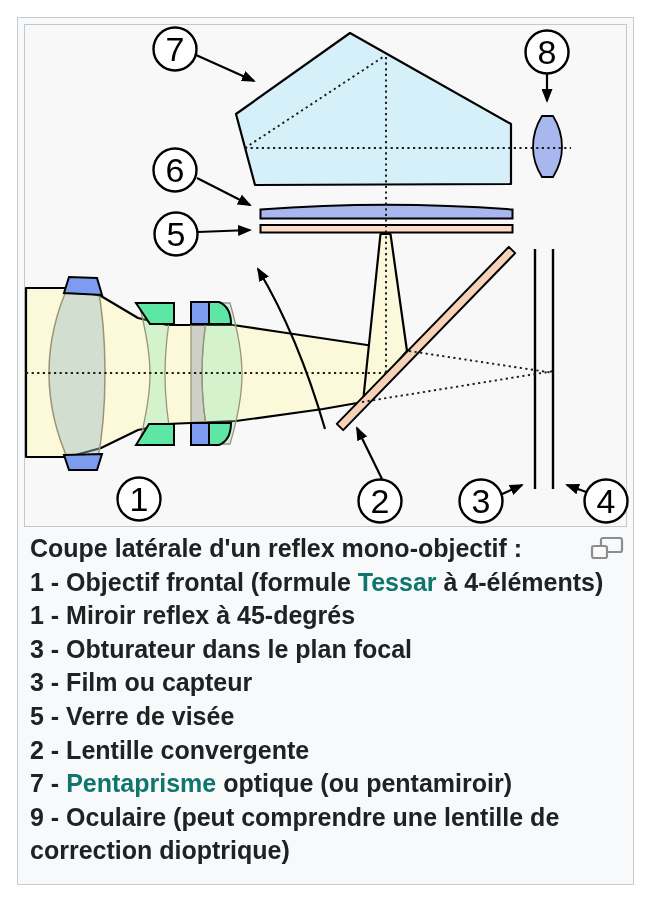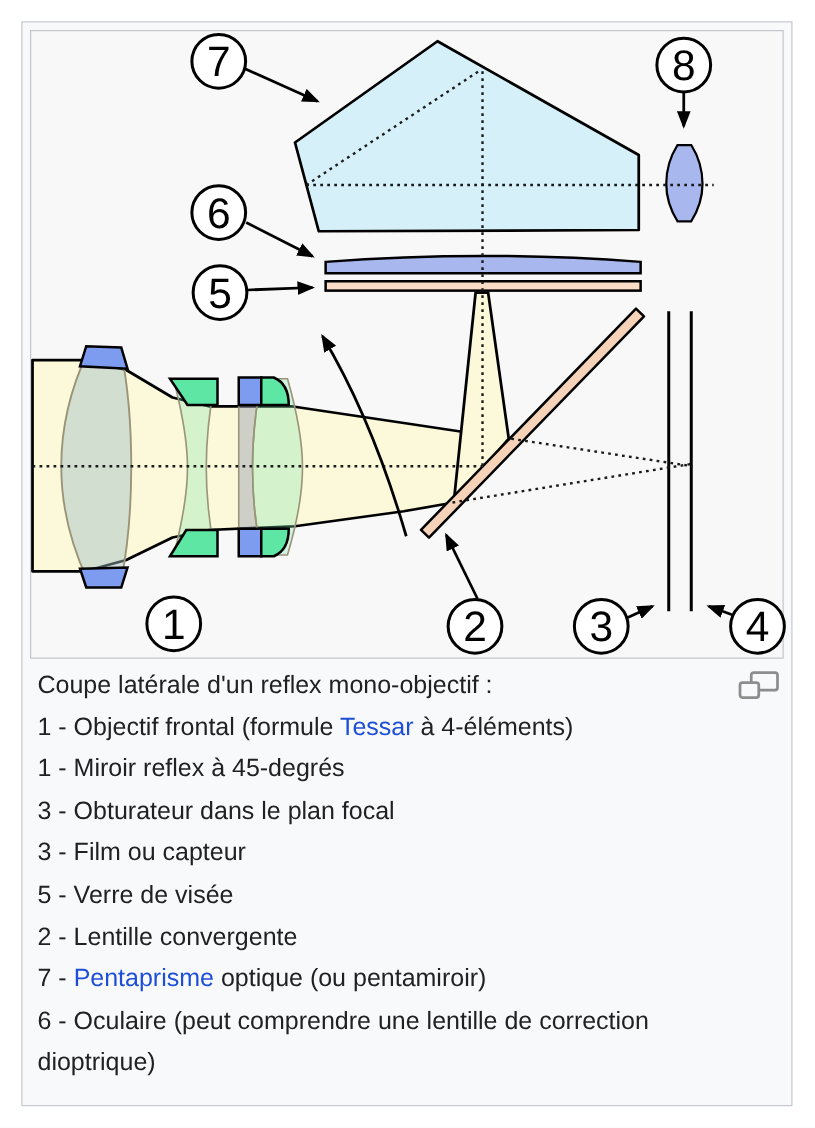--- a/index.html
+++ b/index.html
@@ -13,24 +13,24 @@
     border:1px solid #c8ccd1; background:#f8f9fa; box-sizing:border-box;
   }
   .image-box {
     position:absolute; left:24px; top:24px; width:603px; height:503px;
     border:1px solid #c4c8cc; background:#f8f8f8; box-sizing:border-box;
     cursor:pointer;
   }
   svg.diagram { position:absolute; left:0; top:0; }
   .caption {
     position:absolute; left:30px; top:532px; width:584px;
-    font-size:20px; line-height:33.6px; color:#202122;
+    font-size:25px; line-height:33.6px; color:#202122;font-weight:bold;
   }
   .cap-line { white-space:normal; }
-  .wlink { color:#1d4ed8; text-decoration:none; cursor:pointer; }
+  .wlink { color:#0f766e; text-decoration:none; cursor:pointer; }
   .magnify { position:absolute; left:590px; top:536px; cursor:pointer; }
   .callout-num {
     font-family:"Liberation Sans", sans-serif; font-size:34px; fill:#000;
   }
 </style>
 </head>
 <body>
 
 <div class="thumb-frame"></div>
 <div class="image-box"></div>
@@ -138,14 +138,14 @@
     <span>1 - Objectif frontal (formule </span><a class="wlink">Tessar</a><span> à 4-éléments)</span>
   </div>
   <div class="cap-line">1 - Miroir reflex à 45-degrés</div>
   <div class="cap-line">3 - Obturateur dans le plan focal</div>
   <div class="cap-line">3 - Film ou capteur</div>
   <div class="cap-line">5 - Verre de visée</div>
   <div class="cap-line">2 - Lentille convergente</div>
   <div class="cap-line">
     <span>7 - </span><a class="wlink">Pentaprisme</a><span> optique (ou pentamiroir)</span>
   </div>
-  <div class="cap-line">6 - Oculaire (peut comprendre une lentille de correction dioptrique)</div>
+  <div class="cap-line">9 - Oculaire (peut comprendre une lentille de correction dioptrique)</div>
 </div>
 
 </body></html>

